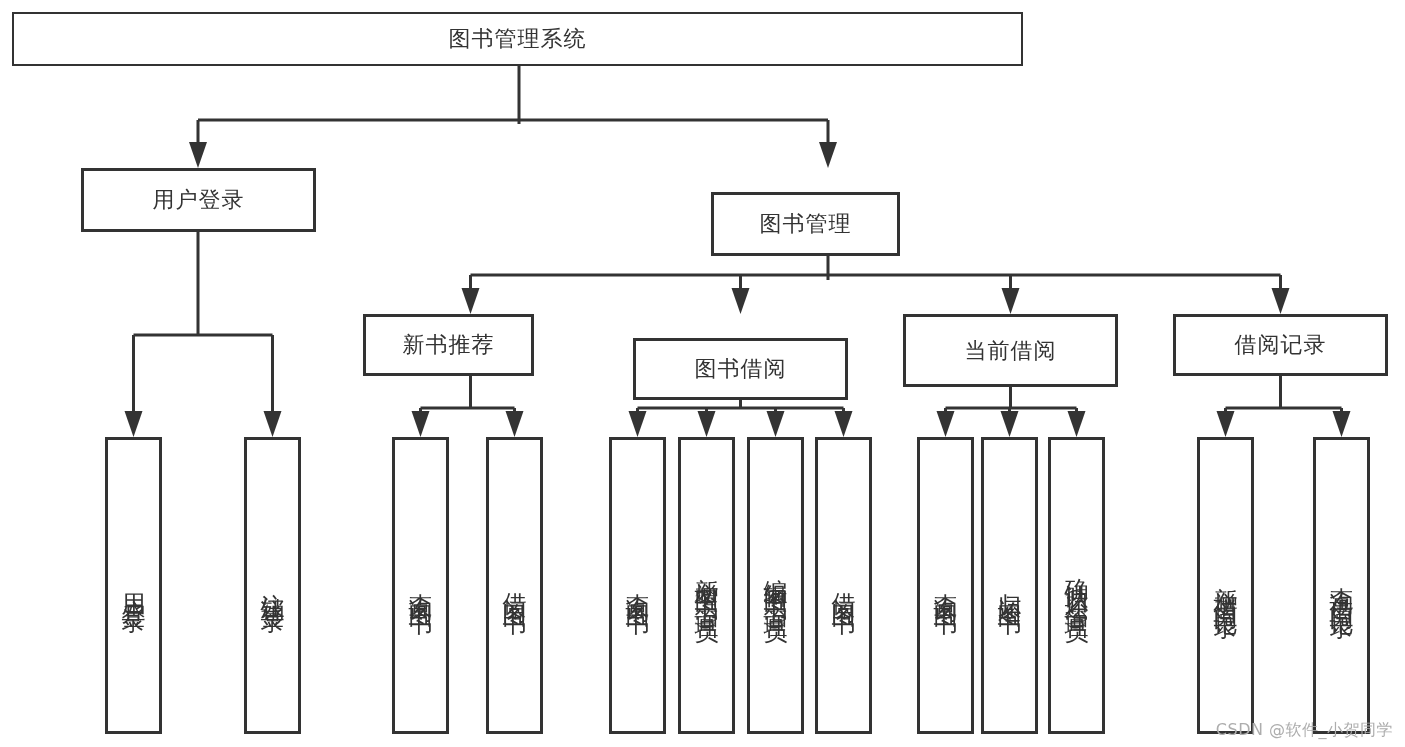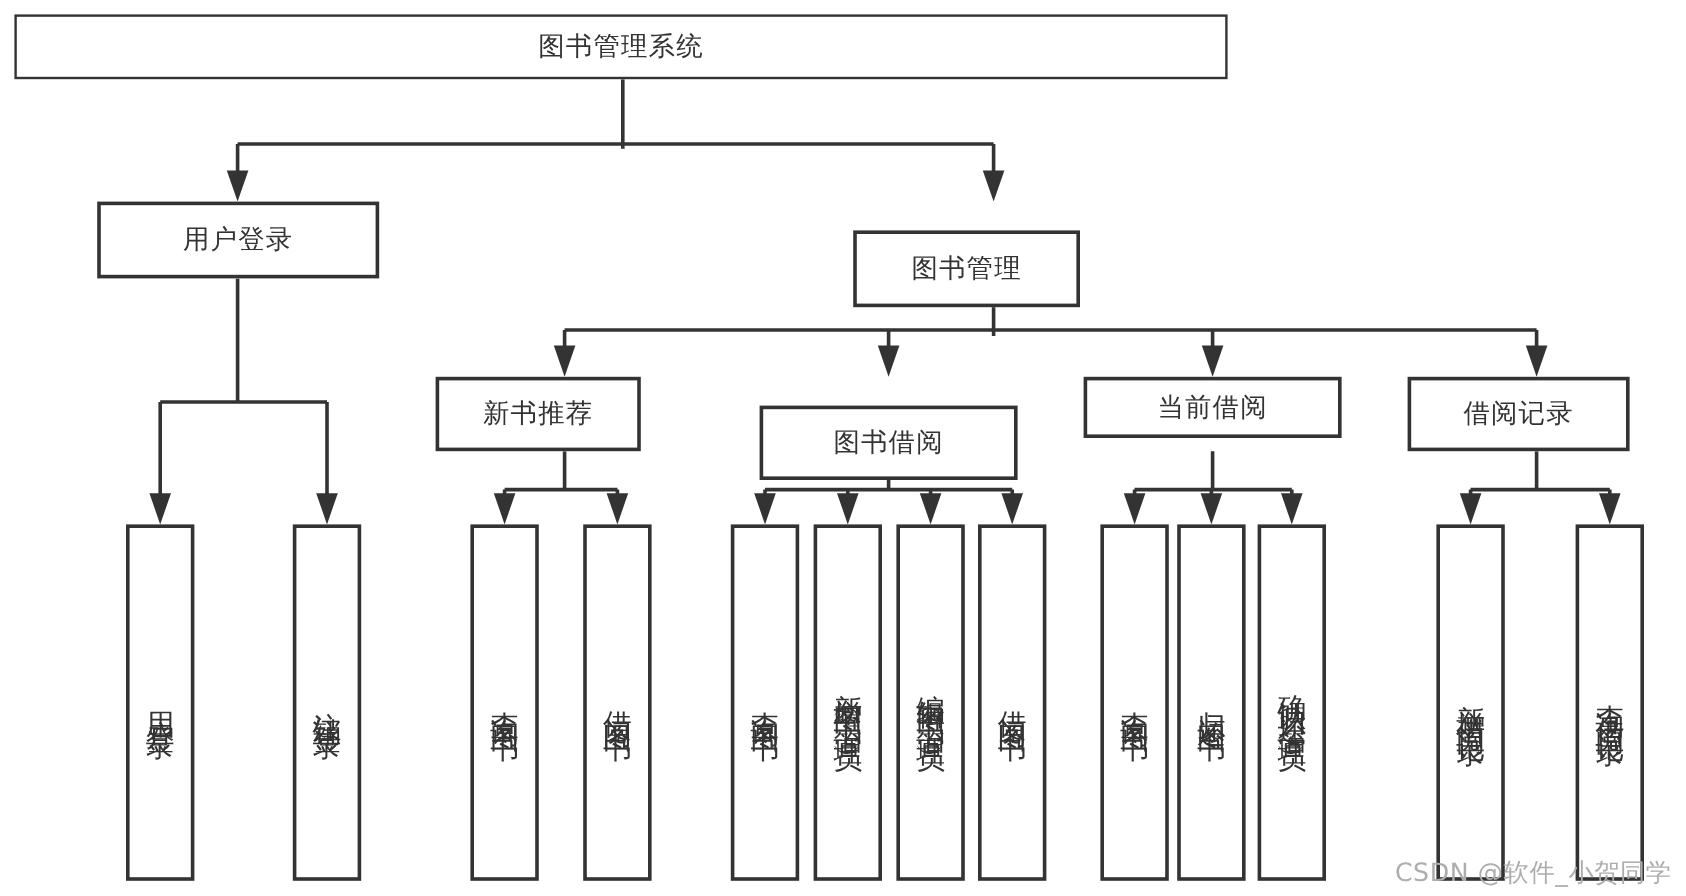--- a/index.html
+++ b/index.html
@@ -32,21 +32,21 @@
   .h-node{font-size:22px;letter-spacing:1px;}
   .v-node{
     writing-mode:vertical-rl;
     font-size:24px;
     letter-spacing:6px;
     line-height:1;
     white-space:nowrap;
   }
   .watermark{
     position:absolute;right:12px;bottom:6px;
-    font-size:21px;color:var(--watermark);
+    font-size:16px;color:var(--watermark);
     letter-spacing:0.5px;z-index:5;
   }
 </style>
 </head>
 <body>
 
 <div id="stage">
 
   <svg id="wires" viewBox="0 0 1405 747" xmlns="http://www.w3.org/2000/svg">
 
@@ -84,22 +84,22 @@
     <polygon class="ar" points="1332.5,411 1350.5,411 1341.5,437"></polygon>
   </svg>
 
   <div class="node root-node" style="left:12px;top:12px;width:1011px;height:54px;">图书管理系统</div>
 
   <div class="node h-node" style="left:81px;top:168px;width:235px;height:64px;">用户登录</div>
   <div class="node h-node" style="left:711px;top:172px;width:189px;height:64px;margin-top:20px;">图书管理</div>
 
   <div class="node h-node" style="left:363px;top:314px;width:171px;height:62px;">新书推荐</div>
   <div class="node h-node" style="left:633px;top:314px;width:215px;height:62px;margin-top:24px;">图书借阅</div>
-  <div class="node h-node" style="left:903px;top:314px;width:215px;height:51px;">当前借阅</div>
-  <div class="node h-node" style="left:1173px;top:314px;width:185px;height:62px;text-align:center;">借阅记录</div>
+  <div class="node h-node" style="left:903px;top:314px;width:215px;height:73px;">当前借阅</div>
+  <div class="node h-node" style="left:1173px;top:314px;width:215px;height:62px;text-align:center;">借阅记录</div>
 
   <div class="node v-node" style="left:105px;top:437px;width:57px;height:297px;">用户登录</div>
   <div class="node v-node" style="left:244px;top:437px;width:57px;height:297px;">注销登录</div>
 
   <div class="node v-node" style="left:392px;top:437px;width:57px;height:297px;">查询图书</div>
   <div class="node v-node" style="left:486px;top:437px;width:57px;height:297px;">借阅图书</div>
 
   <div class="node v-node" style="left:609px;top:437px;width:57px;height:297px;">查询图书</div>
   <div class="node v-node" style="left:678px;top:437px;width:57px;height:297px;">新增图书（管理员）</div>
   <div class="node v-node" style="left:747px;top:437px;width:57px;height:297px;">编辑图书（管理员）</div>

